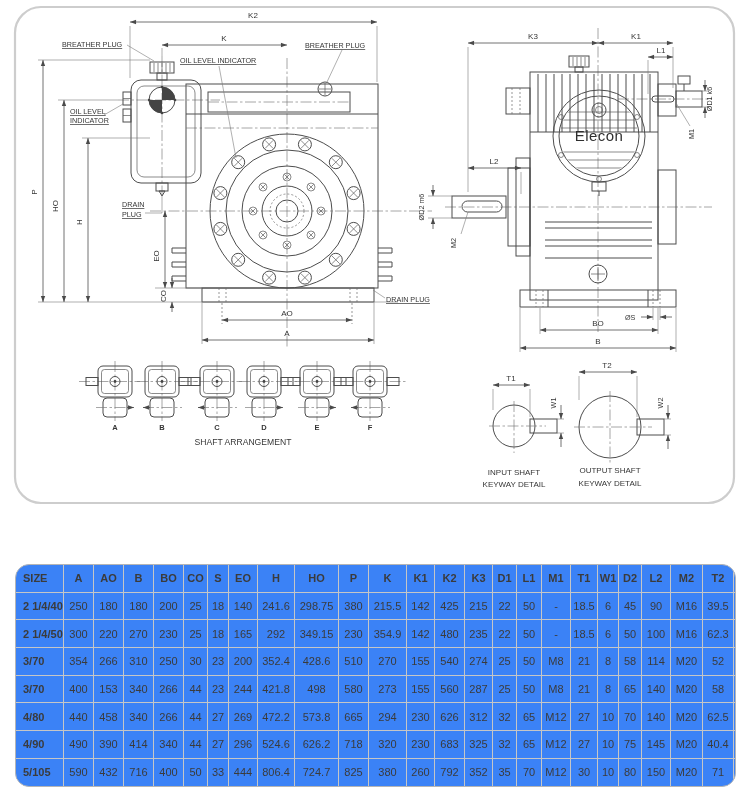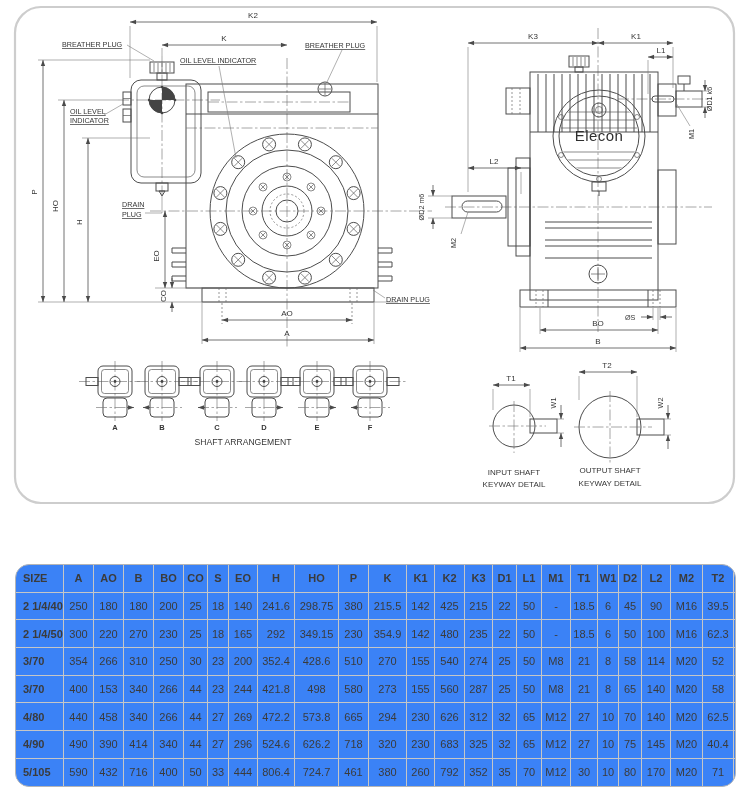--- a/index.html
+++ b/index.html
@@ -656,31 +656,31 @@
           <td class="size">5/105</td>
           <td>590</td>
           <td>432</td>
           <td>716</td>
           <td>400</td>
           <td>50</td>
           <td>33</td>
           <td>444</td>
           <td>806.4</td>
           <td>724.7</td>
-          <td>461</td>
+          <td>825</td>
           <td>380</td>
           <td>260</td>
           <td>792</td>
           <td>352</td>
           <td>35</td>
           <td>70</td>
           <td>M12</td>
           <td>30</td>
           <td>10</td>
           <td>80</td>
-          <td>170</td>
+          <td>150</td>
           <td>M20</td>
           <td>71</td>
           <td>22</td>
         </tr>
       </tbody>
     </table>
 </div>
 
 </body></html>

